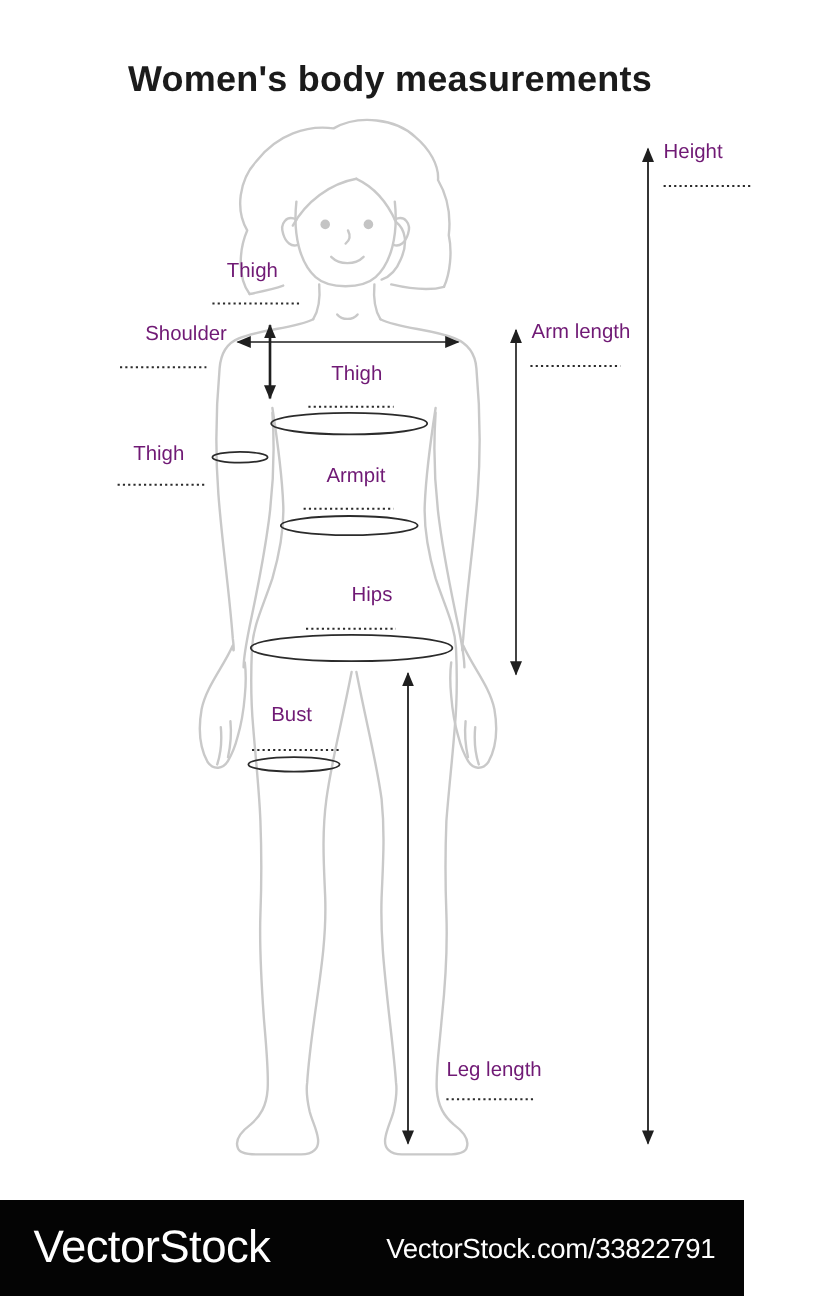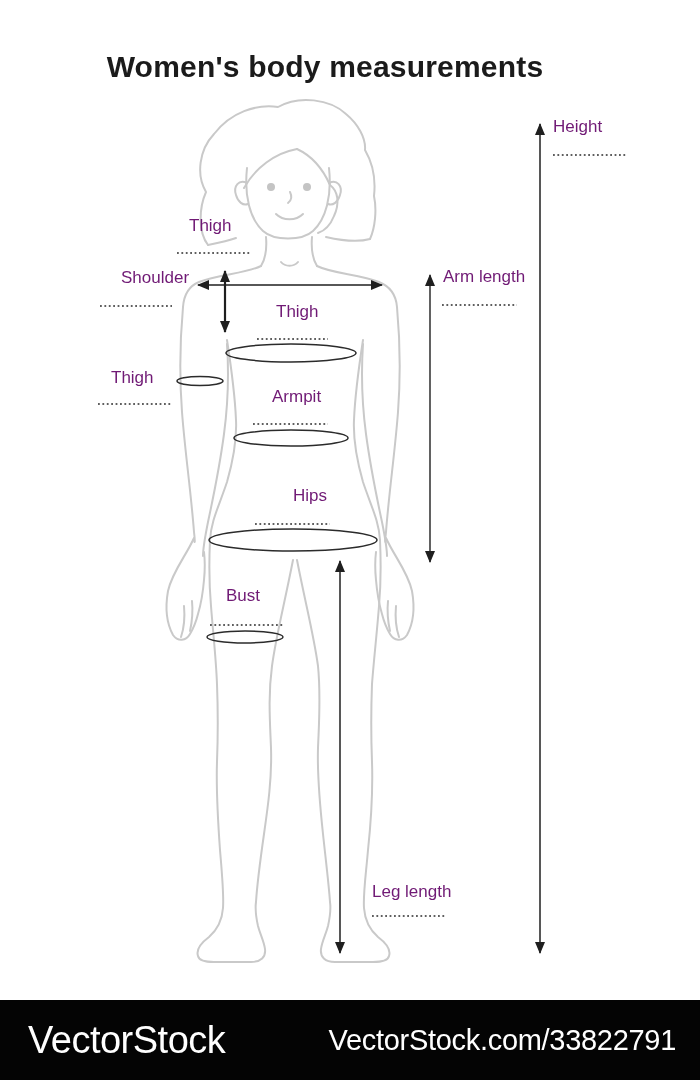--- a/index.html
+++ b/index.html
@@ -12,26 +12,26 @@
     text-align:center;font-size:30px;font-weight:600;color:#1b1b1b;
     letter-spacing:0.2px;
   }
   .diagram{position:absolute;left:0;top:0;width:700px;height:1000px;}
   .diagram svg{position:absolute;left:0;top:0;}
   .m-label{
     position:absolute;font-size:17px;color:#701a75;white-space:nowrap;
     line-height:1.1;
   }
   .footer{
-    position:absolute;left:0;top:1000px;width:700px;height:80px;
+    position:absolute;left:0;top:1000px;width:620px;height:80px;
     background:#040404;display:flex;align-items:center;justify-content:space-between;
     box-sizing:border-box;padding:0 24px 0 28px;
   }
   .brand{color:#ffffff;font-size:38px;font-weight:400;letter-spacing:-0.5px;}
-  .watermark{color:#ffffff;font-size:29px;font-weight:400;letter-spacing:-0.3px;}
+  .watermark{color:#ffffff;font-size:23px;font-weight:400;letter-spacing:-0.3px;}
 </style>
 </head>
 <body>
 
 <div class="page">
 
   <h1 class="title">Women's body measurements</h1>
 
   <div class="diagram">
 

